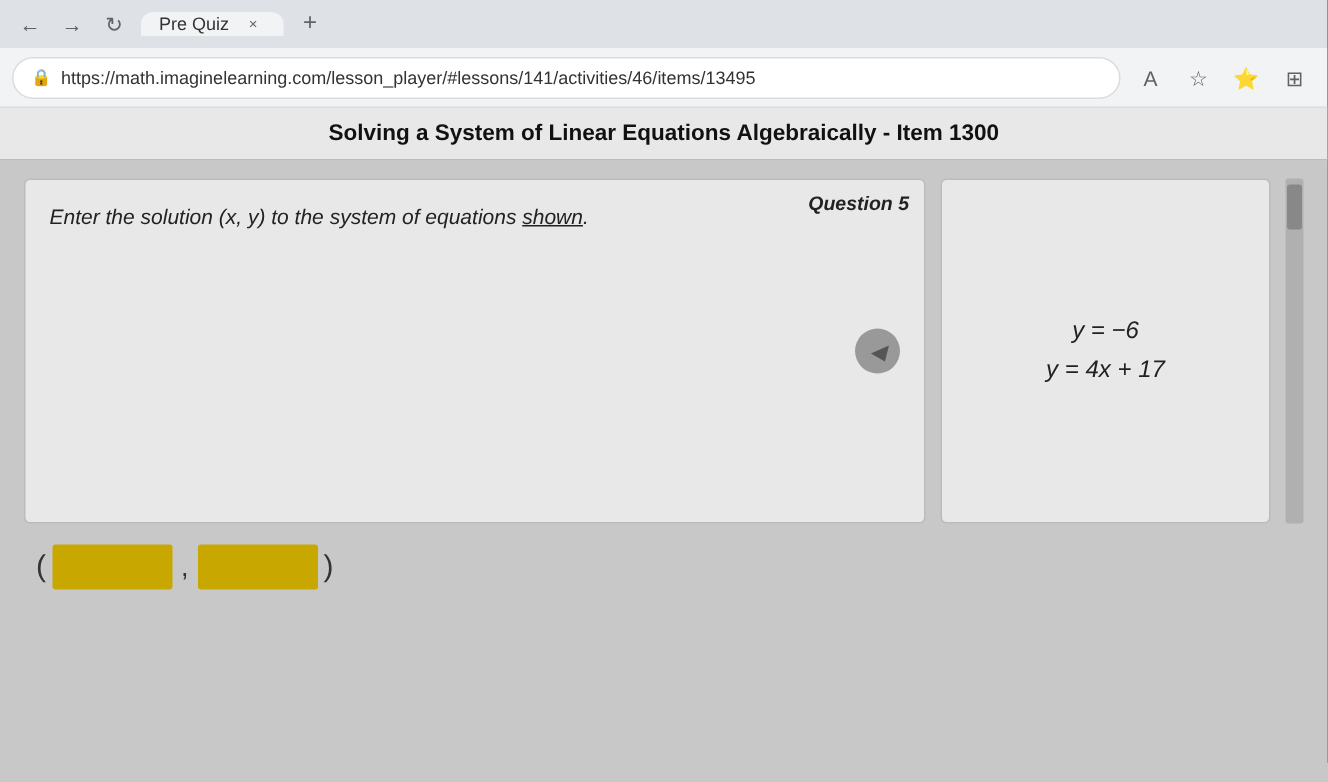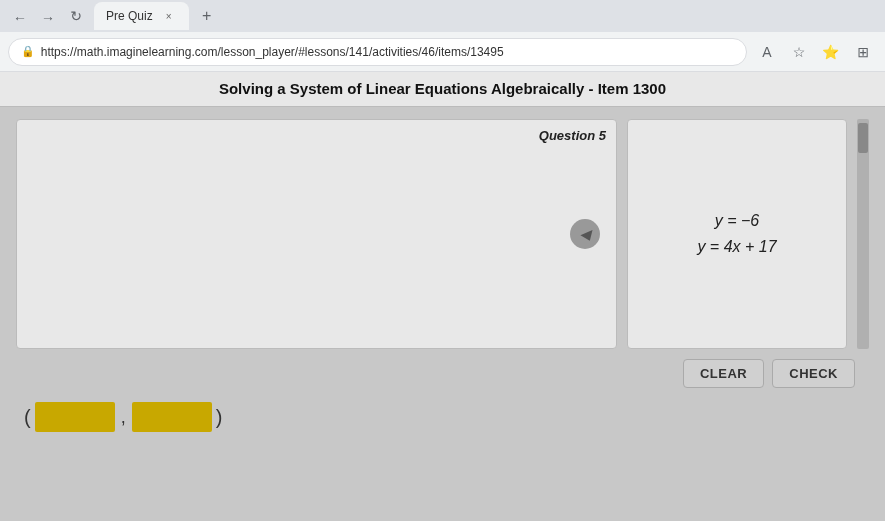--- a/index.html
+++ b/index.html
@@ -37,21 +37,21 @@
       justify-content: center;
       color: #5f6368;
       font-size: 14px;
       border-radius: 50%;
     }
 
     .tab-item {
       display: flex;
       align-items: center;
       background: #f1f3f4;
-      height: 28px;
+      height: 16px;
       padding: 0 12px;
       border-radius: 8px 8px 0 0;
       font-size: 12px;
       color: #333;
       gap: 8px;
       position: relative;
     }
 
     .tab-close {
       width: 16px;
@@ -350,39 +350,38 @@
   <div class="page-header">
     <span class="page-header-title">Solving a System of Linear Equations Algebraically - Item 1300</span>
   </div>
 
   <div class="page-content">
 
     <div class="question-area">
 
       <div class="question-box">
         <span class="question-label">Question 5</span>
+        <div class="question-text">
+          Enter the solution (x, y) to the system of equations <u>shown</u>.
+        </div>
         <div class="audio-btn">
           <span>◀</span>
         </div>
       </div>
 
       <div class="equations-box">
         <div class="equation">y = −6</div>
         <div class="equation">y = 4x + 17</div>
       </div>
 
       <div class="right-scrollbar">
         <div class="scrollbar-thumb"></div>
       </div>
     </div>
 
-    <div class="action-row">
-      <button class="btn-clear">CLEAR</button>
-      <button class="btn-check">CHECK</button>
-    </div>
 
     <div class="answer-row">
       <span class="paren">(</span>
       <div class="answer-input"></div>
       <span class="comma">,</span>
       <div class="answer-input"></div>
       <span class="paren">)</span>
     </div>
 
   </div>

